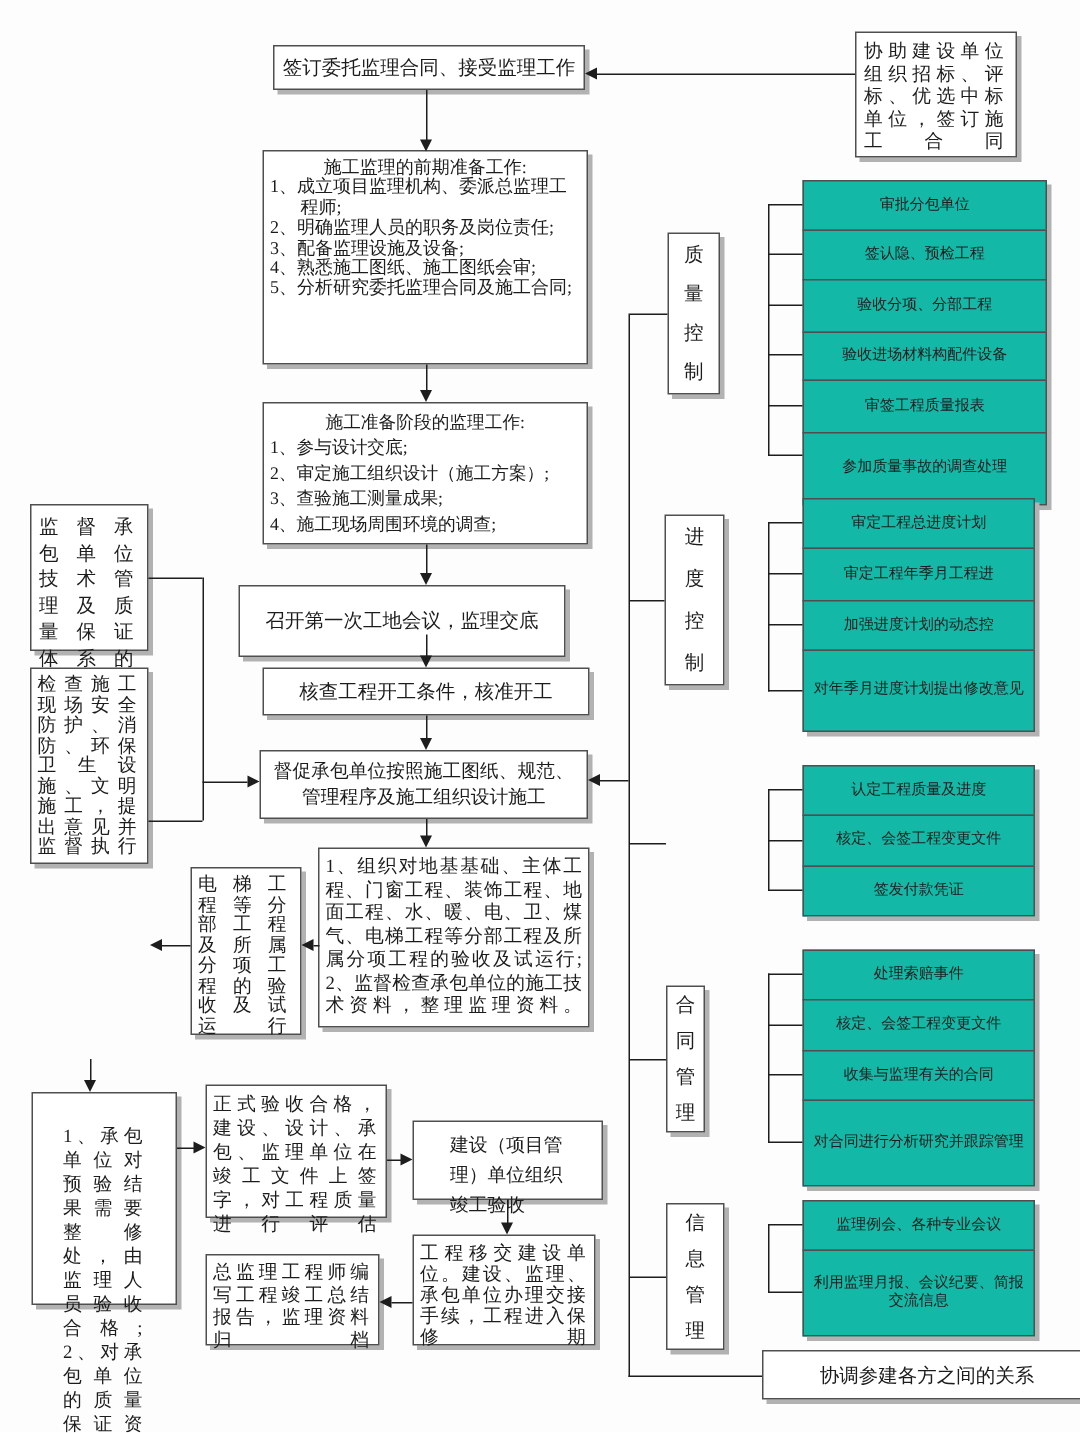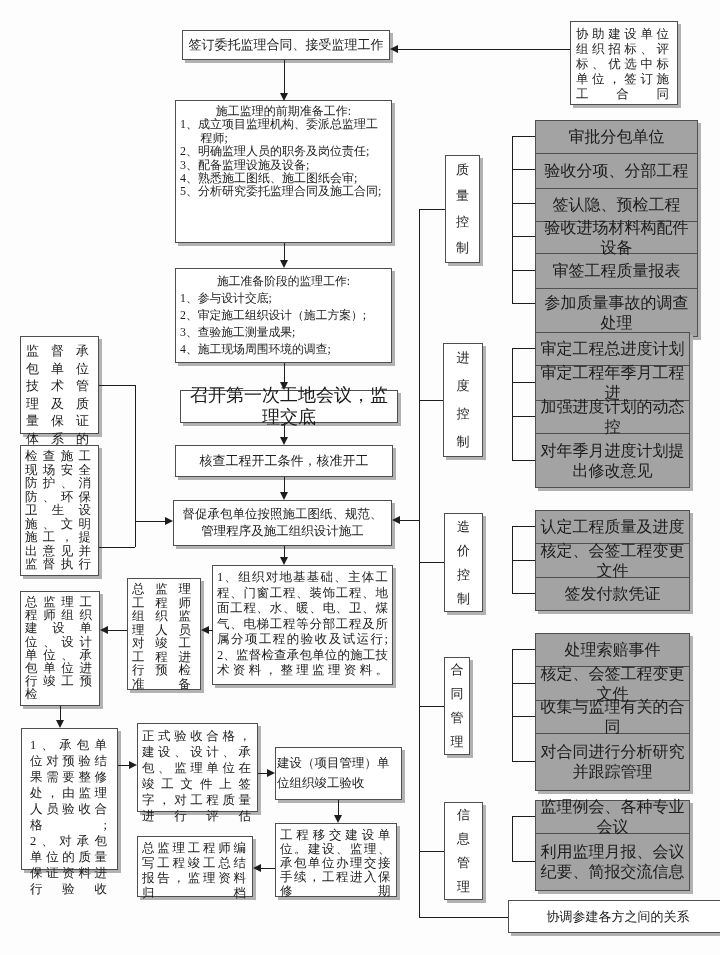--- a/index.html
+++ b/index.html
@@ -10,22 +10,22 @@
   .ctr{display:flex;align-items:center;justify-content:center;text-align:center;}
   .just{text-align:justify;text-align-last:justify;}
   .hang{text-indent:-1.7em;padding-left:1.7em;}
   .ttl{text-align:center;}
   .ln{position:absolute;background:#1d1d1d;}
   .ah{position:absolute;width:0;height:0;}
   .ah.d{border-left:4px solid transparent;border-right:4px solid transparent;border-top:8px solid #1d1d1d;}
   .ah.l{border-top:4px solid transparent;border-bottom:4px solid transparent;border-right:8px solid #1d1d1d;}
   .ah.r{border-top:4px solid transparent;border-bottom:4px solid transparent;border-left:8px solid #1d1d1d;}
   .stack{position:absolute;box-shadow:3px 3px 0 #b2b2b2;}
-  .cell{box-sizing:border-box;border:1px solid #4f4f4f;background:#a3a3a3;display:flex;align-items:center;
-        justify-content:center;text-align:center;font-size:16px;line-height:1.25;padding:1px 4px;}
+  .cell{box-sizing:border-box;border:1px solid #4f4f4f;background:#14b8a6;display:flex;align-items:center;
+        justify-content:center;text-align:center;font-size:10px;line-height:1.25;padding:1px 4px;}
   .cell + .cell{margin-top:-1px;}
   .vcat{display:flex;align-items:center;justify-content:center;}
   .vcat span{display:block;width:14px;word-break:break-all;text-align:center;font-size:13px;}
 </style>
 </head>
 <body>
 
 <div id="canvas">
 
   <div class="box" style="left:570px;top:21px;width:108px;height:84px;padding:5px;font-size:12.5px;line-height:15px;letter-spacing:3px">
@@ -46,21 +46,21 @@
   </div>
 
   <div class="box" style="left:175px;top:268px;width:217px;height:95px;padding:4px;font-size:11.8px;line-height:17px">
     <div class="ttl">施工准备阶段的监理工作:</div>
     <div class="hang">1、参与设计交底;</div>
     <div class="hang">2、审定施工组织设计（施工方案）;</div>
     <div class="hang">3、查验施工测量成果;</div>
     <div class="hang">4、施工现场周围环境的调查;</div>
   </div>
 
-  <div class="box ctr" style="left:180px;top:390px;width:218px;height:33px;font-size:18px">
+  <div class="box ctr" style="left:159px;top:390px;width:218px;height:48px;font-size:13px">
     <span>召开第一次工地会议，监理交底</span>
   </div>
 
   <div class="box ctr" style="left:175px;top:445px;width:218px;height:32px;font-size:13px">
     <span>核查工程开工条件，核准开工</span>
   </div>
 
   <div class="box ctr" style="left:173px;top:500px;width:219px;height:46px;font-size:12.5px;line-height:17px">
     <span>督促承包单位按照施工图纸、规范、管理程序及施工组织设计施工</span>
   </div>
@@ -71,69 +71,63 @@
   </div>
 
   <div class="box" style="left:20px;top:336px;width:79px;height:98px;padding:5px;font-size:13px;line-height:17.5px;letter-spacing:4px">
     <div class="just">监督承包单位技术管理及质量保证体系的落实</div>
   </div>
 
   <div class="box" style="left:20px;top:445px;width:79px;height:131px;padding:4px;font-size:12.5px;line-height:13.5px;letter-spacing:3px">
     <div class="just">检查施工现场安全防护、消防、环保卫生设施、文明施工，提出意见并监督执行</div>
   </div>
 
-  <div class="box" style="left:20px;top:591px;width:80px;height:115px;padding:4px;font-size:12.5px;line-height:13.2px;letter-spacing:3px">
-    <div class="just">总监理工程师组织建设单位、设计单位、承包单位进行竣工预检</div>
-  </div>
 
   <div class="box" style="left:127px;top:578px;width:74px;height:112px;padding:4px;font-size:12.5px;line-height:13.5px;letter-spacing:5px">
-    <div class="just">总监理工程师组织监理人员对竣工工程进行预检准备</div>
-  </div>
-
-  <div class="box" style="left:21px;top:728px;width:97px;height:142px;padding:8px;font-size:12.5px;line-height:16px;letter-spacing:2px">
+    <div class="just">电梯工程等分部工程及所属分项工程的验收及试运行</div>
+  </div>
+
+  <div class="box" style="left:21px;top:728px;width:97px;height:142px;padding:20px;font-size:12.5px;line-height:16px;letter-spacing:2px">
     <div class="just">1、承包单位对预验结果需要整修处，由监理人员验收合格;</div>
     <div class="just">2、对承包单位的质量保证资料进行验收</div>
   </div>
 
   <div class="box" style="left:137px;top:723px;width:121px;height:89px;padding:4px;font-size:12.5px;line-height:16px;letter-spacing:2px">
     <div class="just">正式验收合格，建设、设计、承包、监理单位在竣工文件上签字，对工程质量进行评估</div>
   </div>
 
-  <div class="box" style="left:275px;top:747px;width:127px;height:53px;padding:5px 1px;font-size:12.5px;line-height:20px">
+  <div class="box" style="left:275px;top:747px;width:127px;height:53px;padding:5px 24px;font-size:12.5px;line-height:20px">
     <div>建设（项目管理）单位组织竣工验收</div>
   </div>
 
   <div class="box" style="left:275px;top:823px;width:122px;height:74px;padding:4px;font-size:12.5px;line-height:14px;letter-spacing:1.5px">
     <div class="just">工程移交建设单位。建设、监理、承包单位办理交接手续，工程进入保修期</div>
   </div>
 
   <div class="box" style="left:137px;top:836px;width:116px;height:61px;padding:4px;font-size:12.5px;line-height:15px;letter-spacing:2px">
     <div class="just">总监理工程师编写工程竣工总结报告，监理资料归档</div>
   </div>
 
   <div class="box vcat" style="left:445px;top:155px;width:35px;height:108px">
     <span style="line-height:26px">质量控制</span>
   </div>
   <div class="box vcat" style="left:443px;top:343px;width:40px;height:114px">
     <span style="line-height:28px">进度控制</span>
   </div>
-  <div class="box vcat" style="left:444px;top:513px;width:39px;height:99px">
-    <span style="line-height:24px">造价控制</span>
-  </div>
   <div class="box vcat" style="left:444px;top:657px;width:26px;height:98px">
     <span style="line-height:24px">合同管理</span>
   </div>
   <div class="box vcat" style="left:444px;top:802px;width:39px;height:98px">
     <span style="line-height:24px">信息管理</span>
   </div>
 
   <div class="stack" style="left:535px;top:120px;width:163px">
     <div class="cell" style="height:34px">审批分包单位</div>
+    <div class="cell" style="height:34px">签认隐、预检工程</div>
     <div class="cell" style="height:36px">验收分项、分部工程</div>
-    <div class="cell" style="height:34px">签认隐、预检工程</div>
     <div class="cell" style="height:33px">验收进场材料构配件设备</div>
     <div class="cell" style="height:36px">审签工程质量报表</div>
     <div class="cell" style="height:49px">参加质量事故的调查处理</div>
   </div>
 
   <div class="stack" style="left:535px;top:332px;width:155px">
     <div class="cell" style="height:34px">审定工程总进度计划</div>
     <div class="cell" style="height:36px">审定工程年季月工程进</div>
     <div class="cell" style="height:34px">加强进度计划的动态控</div>
     <div class="cell" style="height:55px">对年季月进度计划提出修改意见</div>

